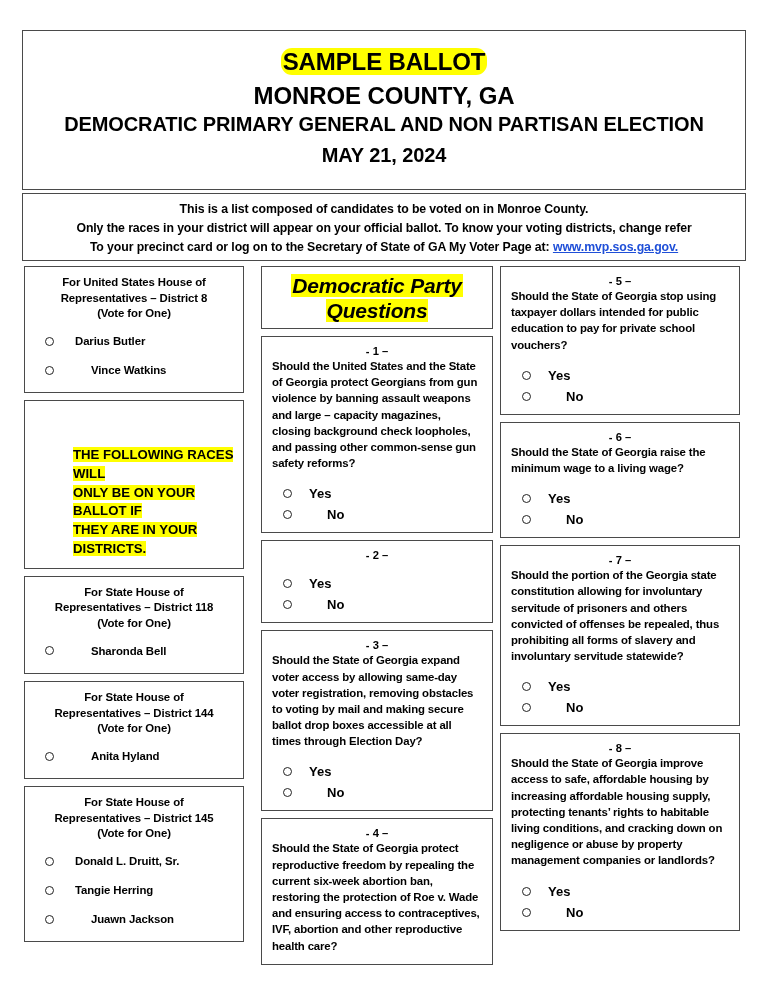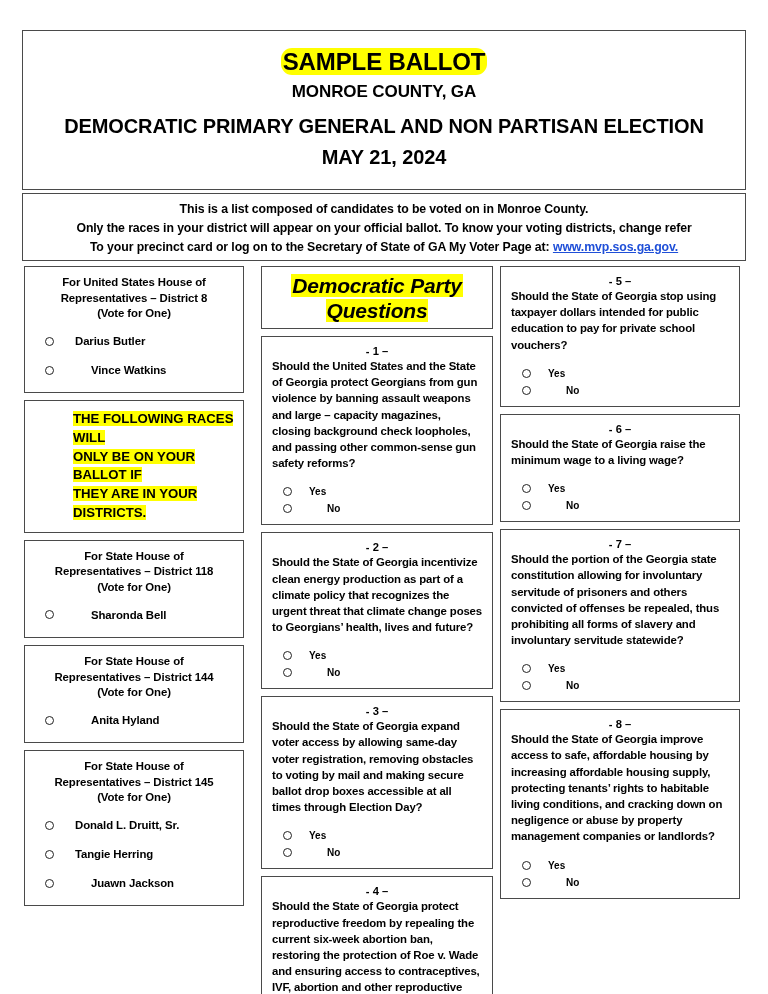--- a/index.html
+++ b/index.html
@@ -49,22 +49,22 @@
     font-size: 24px;
     margin-top: 9px;
     margin-bottom: 9px;
   }
   #hdr-sample span.hl {
     background: #ffff00;
     padding: 0 2px;
     border-radius: 11px;
   }
   #hdr-county {
-    font-size: 17px;
-    margin-bottom: 15px;
+    font-size: 24px;
+    margin-bottom: 6px;
   }
   #hdr-election {
     font-size: 20px;
     margin-bottom: 10px;
   }
   #hdr-date {
     font-size: 20px;
   }
 
   
@@ -137,20 +137,21 @@
   #notice-card {
     padding: 9px 6px 9px 6px;
   }
   .notice-text {
     font-family: "Liberation Sans", sans-serif;
     font-size: 13.2px;
     font-weight: bold;
     line-height: 1.42;
     text-align: left;
     padding-left: 42px;
+    margin-top: 36px;
   }
   .notice-text span.hl {
     background: #ffff00;
     box-decoration-break: clone;
     -webkit-box-decoration-break: clone;
   }
 
   
   #questions-header-card {
     text-align: center;
@@ -188,21 +189,21 @@
   }
   .q-options { margin-top: 15px; }
   .q-option {
     display: flex;
     align-items: center;
     margin-bottom: 6px;
     padding-left: 11px;
   }
   .q-option:last-child { margin-bottom: 0; gap: 18px; }
   .q-option-label {
-    font-size: 10px;
+    font-size: 13px;
     font-weight: bold;
     margin-left: 17px;
   }
 </style>
 </head>
 <body>
 
 <div class="page">
 
   <div class="box" id="header-box">
@@ -315,21 +316,20 @@
         </div>
         <div class="q-option">
           <span class="bubble"></span>
           <span class="q-option-label">No</span>
         </div>
       </div>
     </div>
 
     <div class="card">
       <div class="q-number">- 2 –</div>
-      <div class="q-text">Should the State of Georgia incentivize clean energy production as part of a climate policy that recognizes the urgent threat that climate change poses to Georgians’ health, lives and future?</div>
       <div class="q-options">
         <div class="q-option">
           <span class="bubble"></span>
           <span class="q-option-label">Yes</span>
         </div>
         <div class="q-option">
           <span class="bubble"></span>
           <span class="q-option-label">No</span>
         </div>
       </div>

